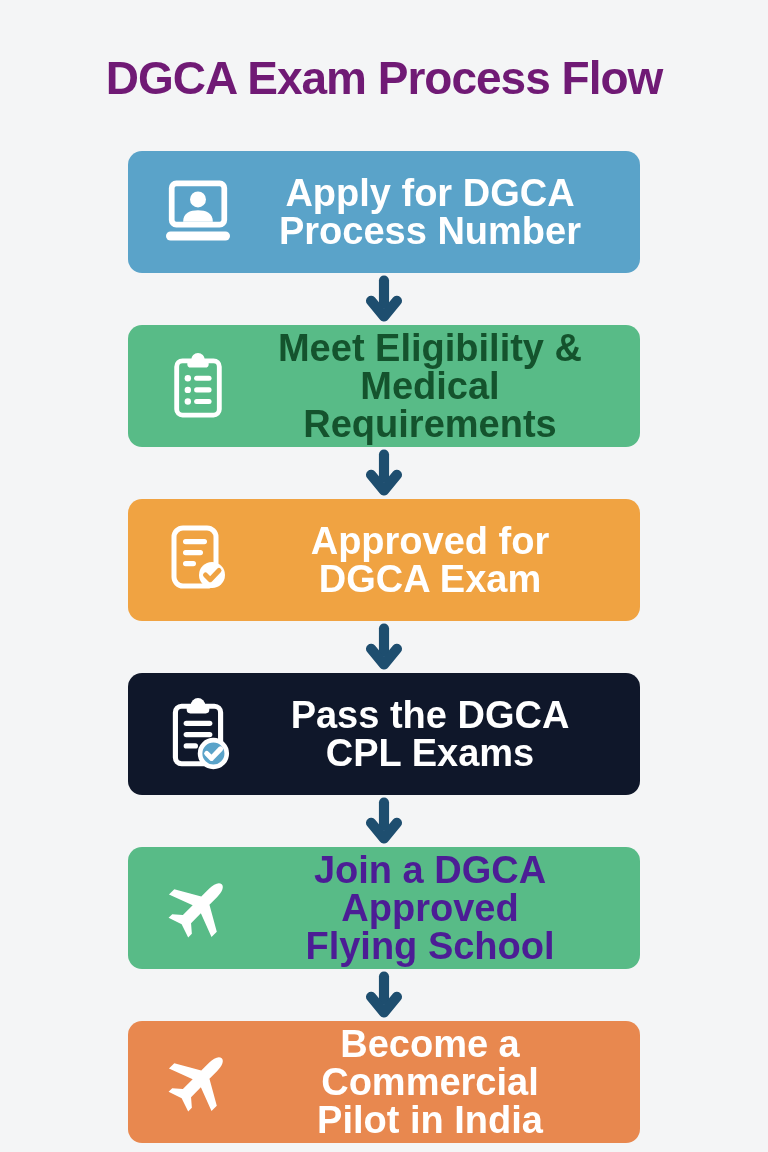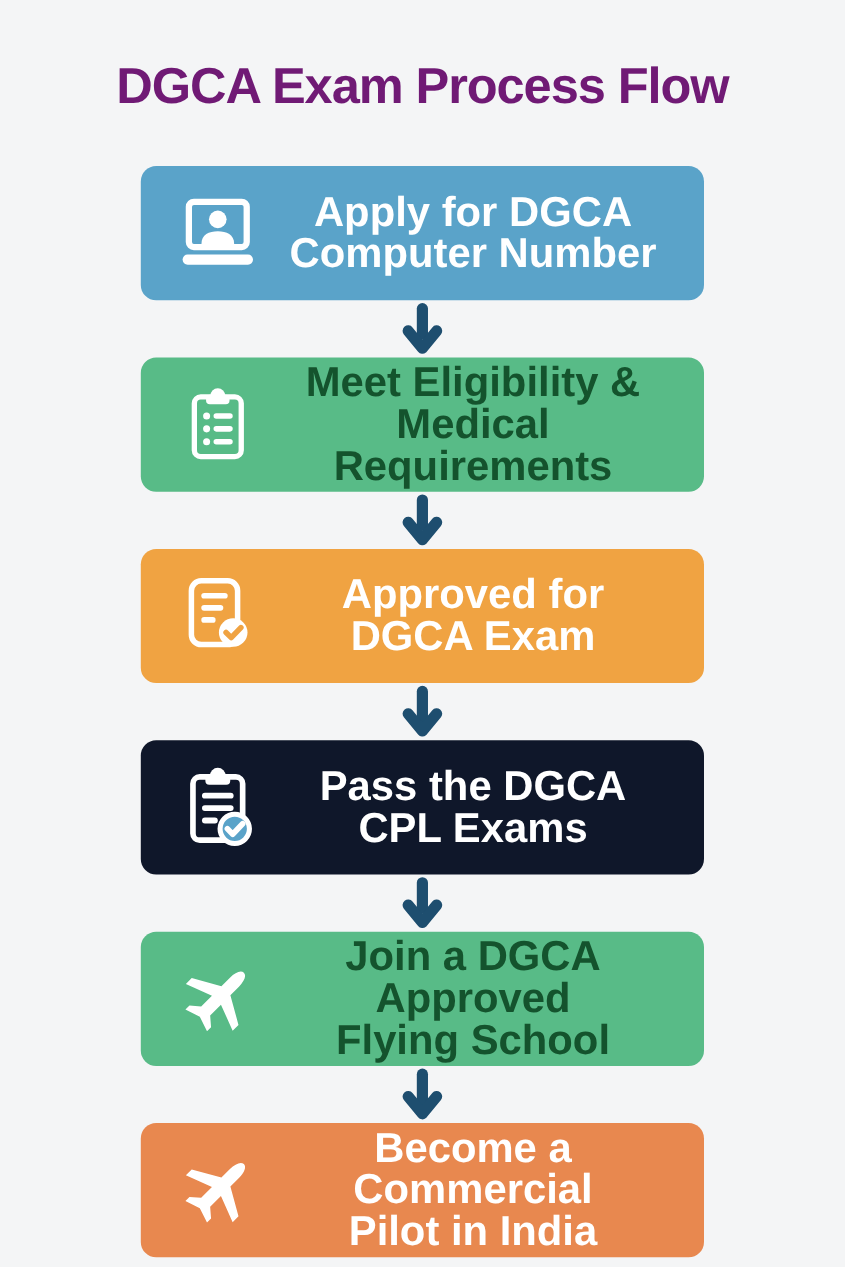--- a/index.html
+++ b/index.html
@@ -75,21 +75,21 @@
       <div class="icon-wrap">
         <svg width="74" height="64" viewBox="0 0 64 56">
           <rect x="9" y="3" width="46" height="36" rx="4" fill="none" stroke="#fff" stroke-width="5"></rect>
           <circle cx="32" cy="17" r="7" fill="#fff"></circle>
           <path d="M19 36.5 C19 29 25 26.5 32 26.5 C39 26.5 45 29 45 36.5 Z" fill="#fff"></path>
           <rect x="4" y="45" width="56" height="8" rx="4" fill="#fff"></rect>
         </svg>
       </div>
       <div class="label" style="color: rgb(255, 255, 255);">
         <span>Apply for DGCA</span>
-        <span>Computer Number</span>
+        <span>Process Number</span>
       </div>
     </div>
 
     <div class="arrow-wrap" style="color: rgb(30, 78, 111);">
       <svg width="44" height="48" viewBox="0 0 44 52" fill="none" stroke="currentColor" stroke-width="11" stroke-linecap="round" stroke-linejoin="round">
         <path d="M22 6 V31"></path>
           <path d="M8 28 L22 45 L36 28"></path>
       </svg>
     </div>
 
@@ -169,21 +169,21 @@
           <path d="M8 28 L22 45 L36 28"></path>
       </svg>
     </div>
 
     <div class="step" style="background: rgb(88, 187, 135); --step-color: #58bb87;">
       <div class="icon-wrap">
         <svg width="74" height="74" viewBox="0 0 64 64">
           <path transform="rotate(45 32 32)" fill="#fff" d="M32 3 C35.2 3 37 7.5 37 13.5 L37 23 L58 35 L58 41.5 L37 33.5 L37 45.5 L44 51.5 L44 56 L32 52 L20 56 L20 51.5 L27 45.5 L27 33.5 L6 41.5 L6 35 L27 23 L27 13.5 C27 7.5 28.8 3 32 3 Z"></path>
         </svg>
       </div>
-      <div class="label" style="color: #14532d;">
+      <div class="label" style="color: #4c1d95;">
         <span>Join a DGCA Approved</span>
         <span>Flying School</span>
       </div>
     </div>
 
     <div class="arrow-wrap" style="color: rgb(30, 78, 111);">
       <svg width="44" height="48" viewBox="0 0 44 52" fill="none" stroke="currentColor" stroke-width="11" stroke-linecap="round" stroke-linejoin="round">
         <path d="M22 6 V31"></path>
           <path d="M8 28 L22 45 L36 28"></path>
       </svg>

